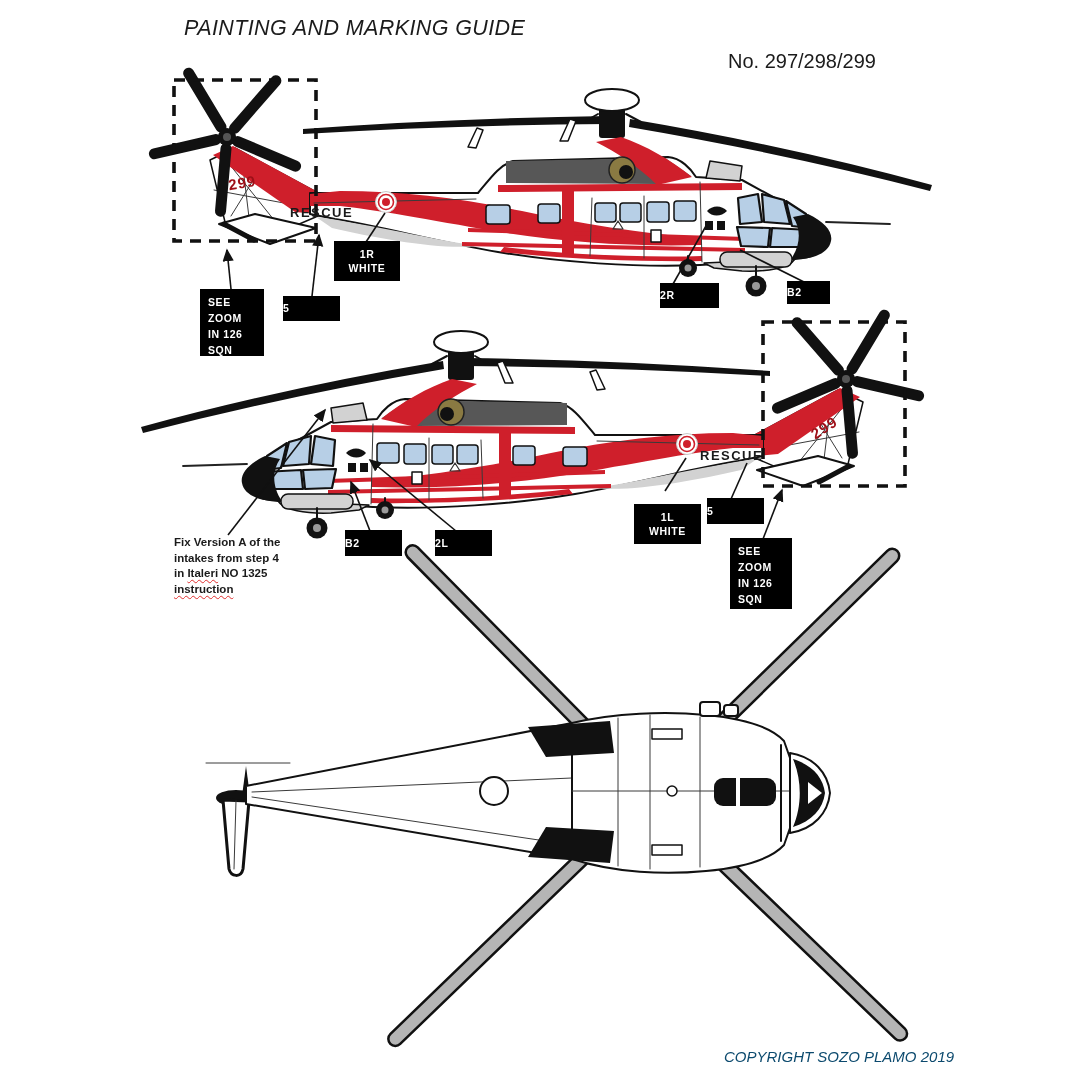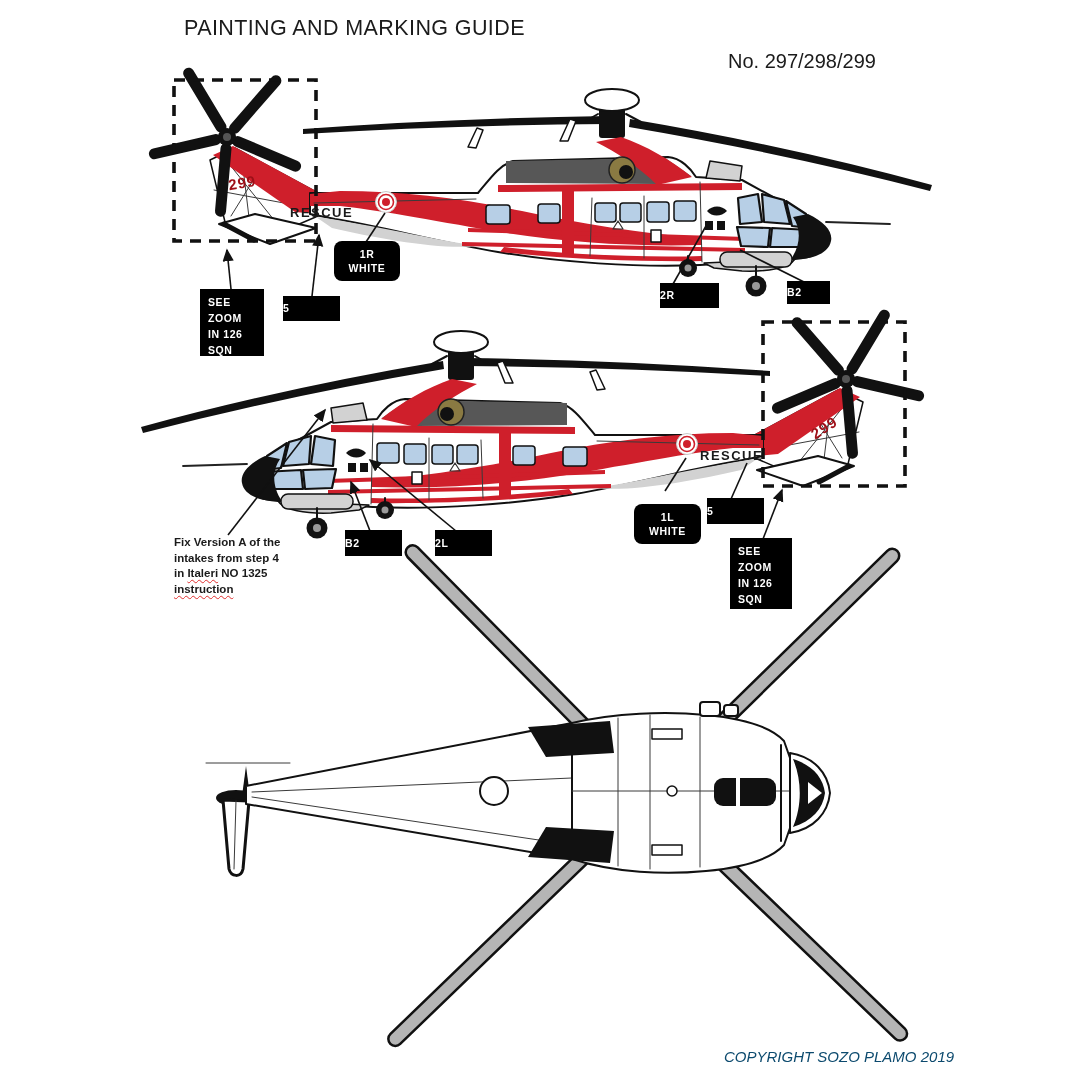--- a/index.html
+++ b/index.html
@@ -5,31 +5,31 @@
   :root{
     --c-red:#cf1f2b; --c-dark-red:#9e1018; --c-window-blue:#b7cfe6;
     --c-anti-glare-gray:#575757; --c-exhaust-khaki:#8a7a42; --c-blade-gray:#b5b5b5;
     --c-gear-gray:#d2d2d2; --c-ink:#111111; --c-label-bg:#000000; --c-label-text:#ffffff;
     --c-squiggle-red:#e03030;
   }
   html,body{margin:0;padding:0;background:#ffffff;}
   .page{position:relative;width:1080px;height:1080px;background:#fff;overflow:hidden;
         font-family:"Liberation Sans",sans-serif;color:#1c1c1c;}
   .art{position:absolute;left:0;top:0;z-index:1;}
-  .page-title{position:absolute;left:184px;top:16px;font-size:21.5px;letter-spacing:.4px;z-index:2;color:#1b1b1b;}
+  .page-title{position:absolute;left:184px;top:16px;font-size:21.5px;letter-spacing:.4px;z-index:2;color:#1b1b1b;font-style:italic;}
   .kit-number{position:absolute;left:694px;top:50px;font-size:20px;z-index:2;color:#1b1b1b;margin-left:34px;}
   .copyright{position:absolute;left:724px;top:1048px;font-size:15px;z-index:2;color:#0c4a6e;font-style:italic;}
   .note{position:absolute;left:174px;top:535px;width:120px;z-index:2;
         font-size:11.5px;font-weight:bold;line-height:15.5px;color:#1a1a1a;}
   .wavy{text-decoration-line:underline;text-decoration-style:wavy;
         text-decoration-color:var(--c-squiggle-red);text-decoration-thickness:1px;text-underline-offset:2px;}
   .lbl{position:absolute;background:var(--c-label-bg);color:var(--c-label-text);z-index:3;
        display:flex;align-items:center;justify-content:flex-start;
        font-size:10.5px;font-weight:bold;letter-spacing:.6px;line-height:13px;}
-  .lbl.two{flex-direction:column;justify-content:center;gap:1px;border-radius:8px;}
+  .lbl.two{flex-direction:column;justify-content:center;gap:1px;}
   .lbl.zoombox{flex-direction:column;align-items:flex-start;justify-content:flex-start;
        padding:7px 8px 0 8px;box-sizing:border-box;gap:3px;}
   
   .ink-fill{fill:var(--c-ink);}
   .white-shape{fill:#ffffff;stroke:var(--c-ink);stroke-width:2;}
   .white-shape-thin{fill:#ffffff;stroke:var(--c-ink);stroke-width:1.5;}
   .red-fill{fill:var(--c-red);}
   .gray-fill{fill:var(--c-anti-glare-gray);}
   .khaki-fill{fill:var(--c-exhaust-khaki);stroke:#222;stroke-width:1.5;}
   .ltgray-fill{fill:var(--c-gear-gray);}

